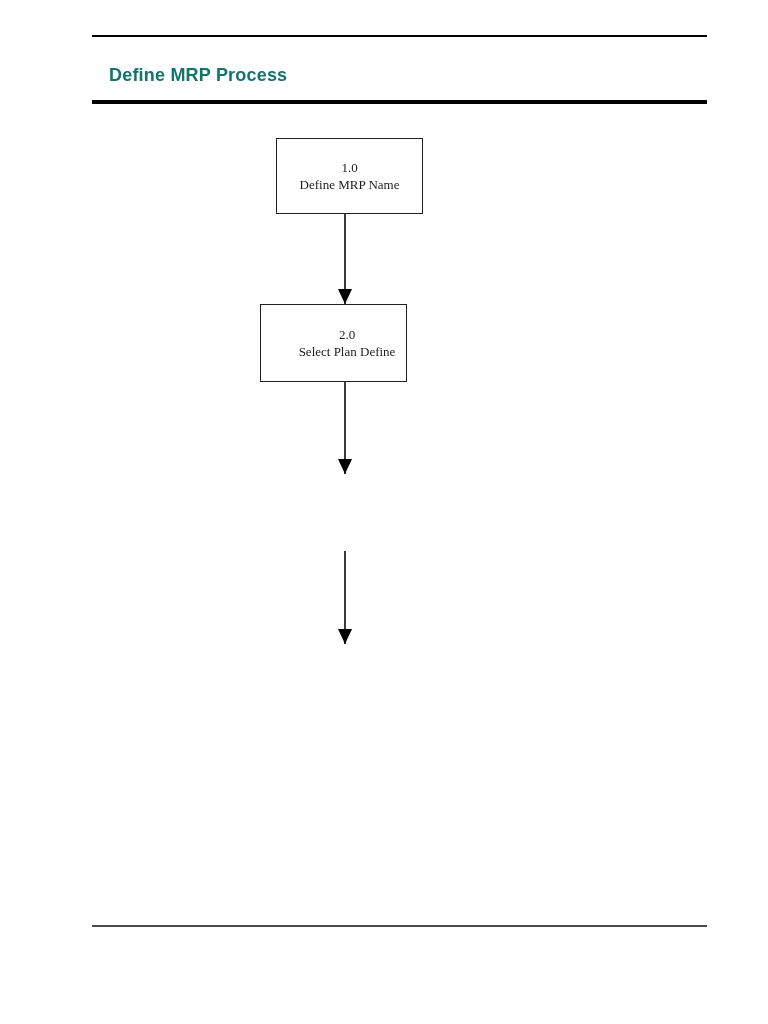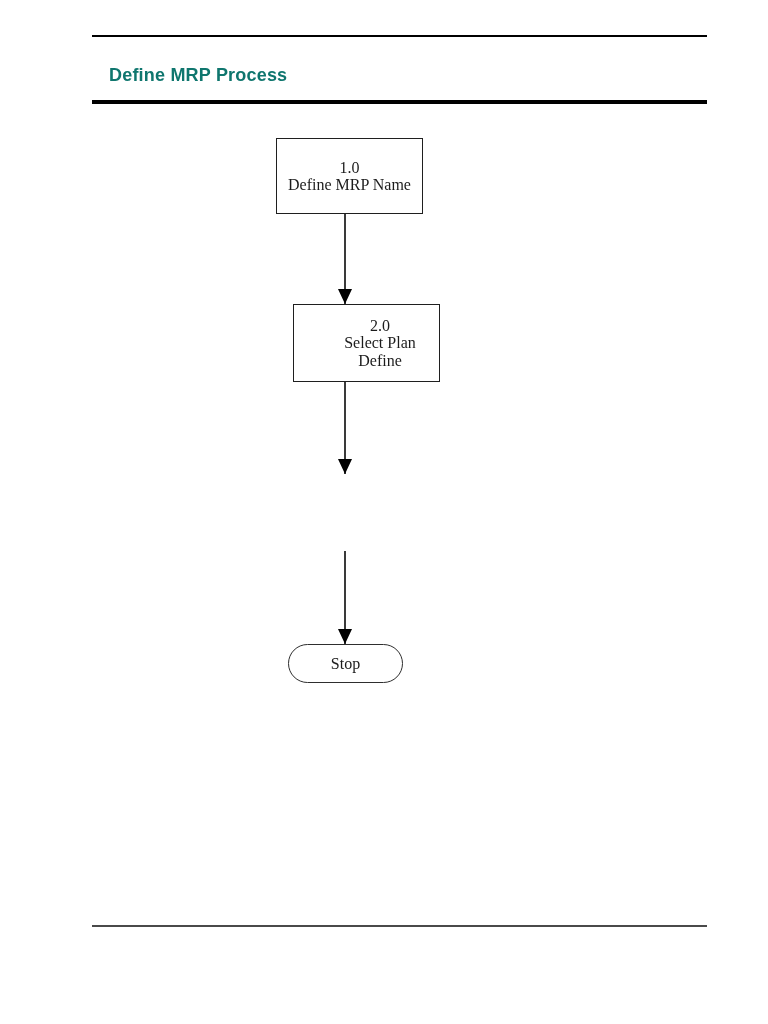--- a/index.html
+++ b/index.html
@@ -41,27 +41,27 @@
   .node {
     position: absolute;
     box-sizing: border-box;
     border: 1.5px solid #1f1f1f;
     background: #ffffff;
     display: flex;
     flex-direction: column;
     align-items: center;
     justify-content: center;
     text-align: center;
-    font-size: 16px;
+    font-size: 13px;
     line-height: 17.5px;
     color: #1c1c1c;
     padding: 2px 5px;
   }
   .node-process-1 { left: 276px; top: 138px; width: 147px; height: 76px; }
-  .node-process-2 { left: 293px; top: 304px; width: 147px; height: 78px; padding-left: 32px; }
+  .node-process-2 { left: 260px; top: 304px; width: 147px; height: 78px; padding-left: 32px; }
   .node-process-3 { left: 276px; top: 474px; width: 147px; height: 77px; }
   .node-terminator {
     left: 288px; top: 644px; width: 115px; height: 39px;
     border-radius: 20px;
     border-color: #2e2e2e;
   }
   .node-number { white-space: pre; }
   .node-label  { max-width: 136px; }
 
   .connector {
@@ -105,19 +105,16 @@
   <div class="node node-process-2">
     <div class="node-number">2.0</div>
     <div class="node-label">Select Plan Define</div>
   </div>
 
   <div class="connector connector-2"></div>
 
 
   <div class="connector connector-3"></div>
 
-  <div class="node node-terminator">
-    <div class="node-label">Stop</div>
-  </div>
 
   <div class="rule rule-footer"></div>
 
 </div>
 
 </body></html>

